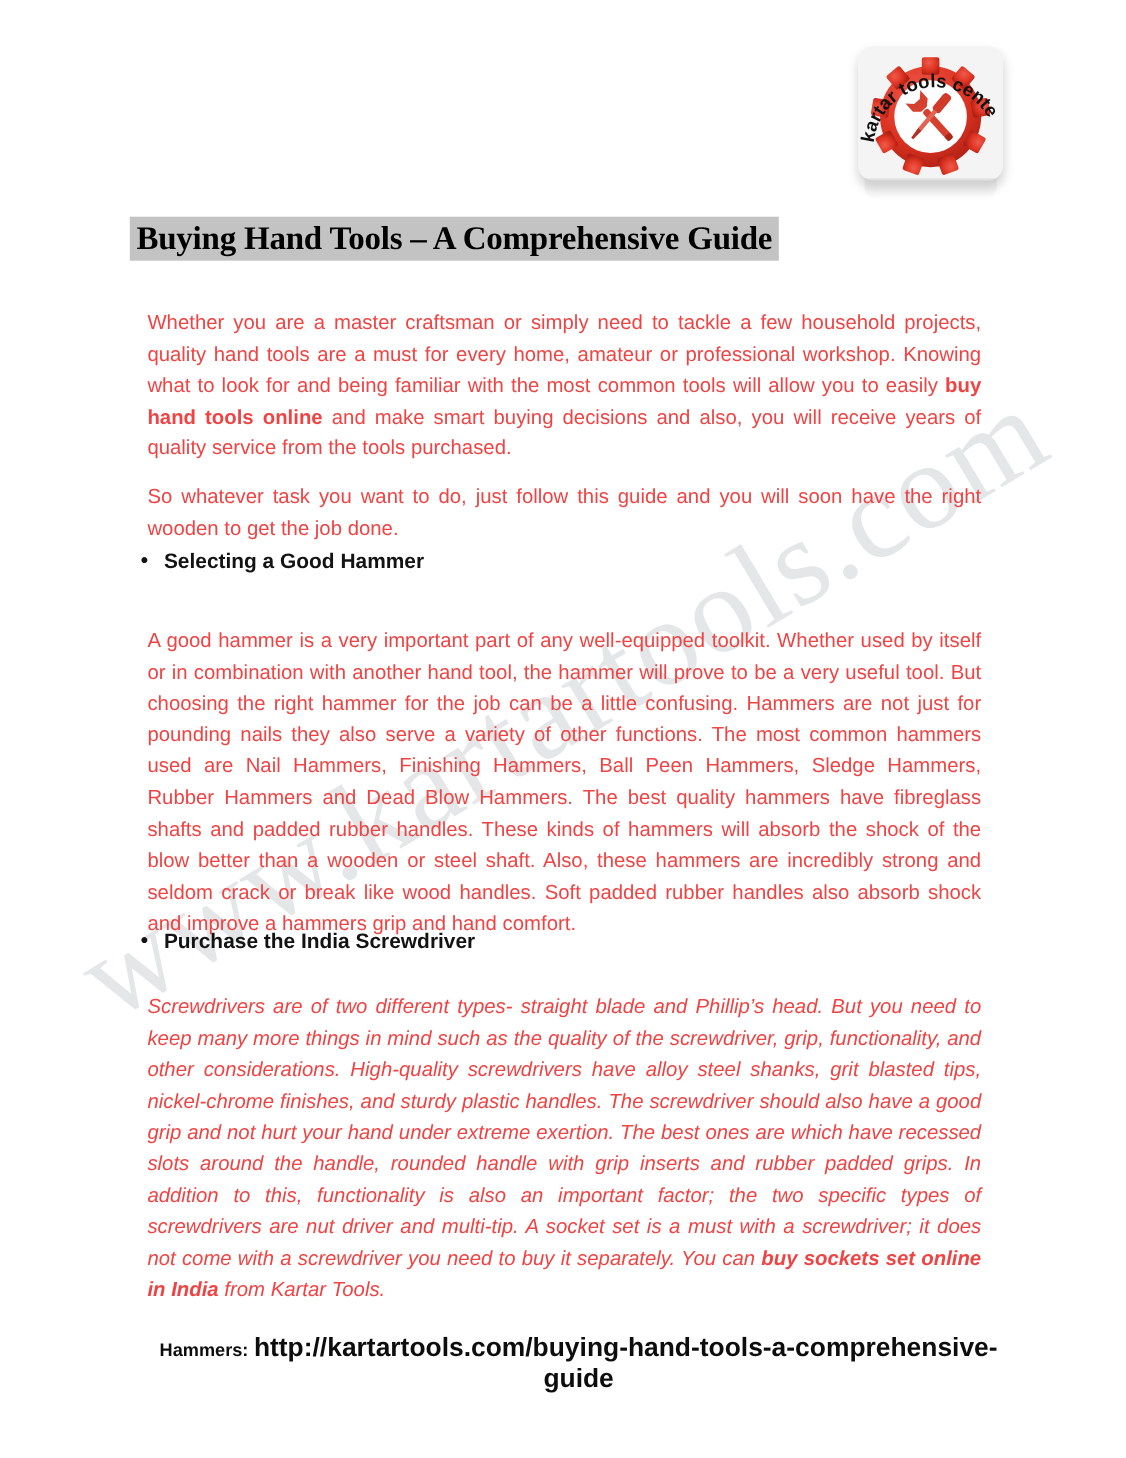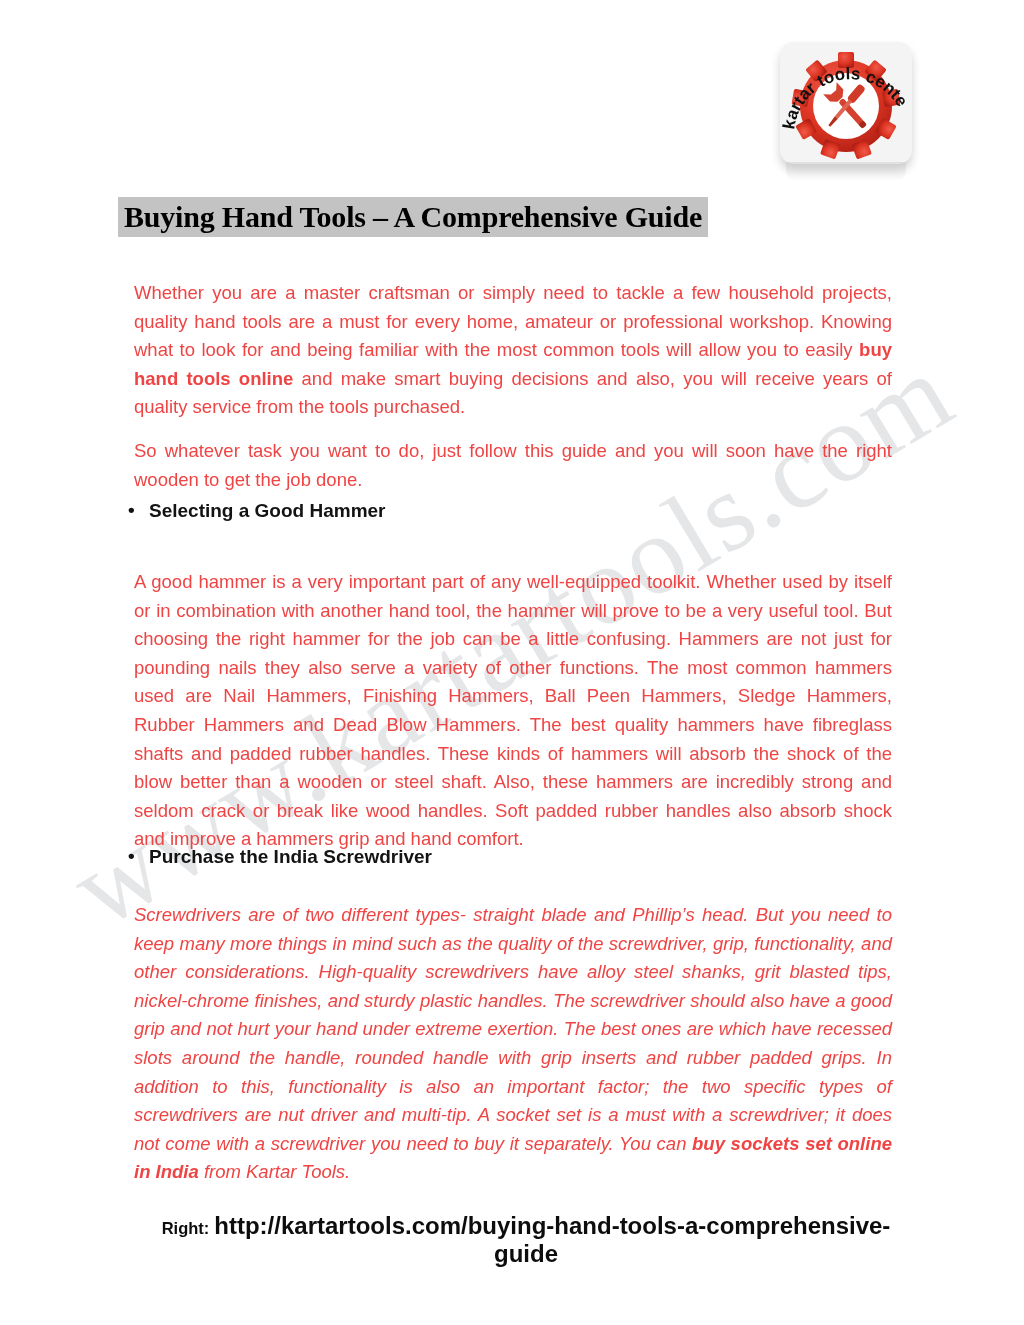--- a/index.html
+++ b/index.html
@@ -225,18 +225,18 @@
       <ul class="bullets">
         <li class="bullet"><span>Purchase the India Screwdriver</span></li>
       </ul>
     </div>
 
     <div class="blk" id="p4">
       <p class="para"><span>Screwdrivers are of two different types- straight blade and Phillip’s head. But you need to keep many more things in mind such as the quality of the screwdriver, grip, functionality, and other considerations. High-quality screwdrivers have alloy steel shanks, grit blasted tips, nickel-chrome finishes, and sturdy plastic handles. The screwdriver should also have a good grip and not hurt your hand under extreme exertion. The best ones are which have recessed slots around the handle, rounded handle with grip inserts and rubber padded grips. In addition to this, functionality is also an important factor; the two specific types of screwdrivers are nut driver and multi-tip. A socket set is a must with a screwdriver; it does not come with a screwdriver you need to buy it separately. You can </span><span class="b">buy sockets set online in India</span><span> from Kartar Tools.</span></p>
     </div>
 
     <div class="blk" id="src">
-      <p class="source-line"><span class="source-label">Right:</span>
+      <p class="source-line"><span class="source-label">Hammers:</span>
         <span class="source-url">http://kartartools.com/buying-hand-tools-a-comprehensive-guide</span></p>
     </div>
 
   </div>
 </div>
 
 </body></html>

